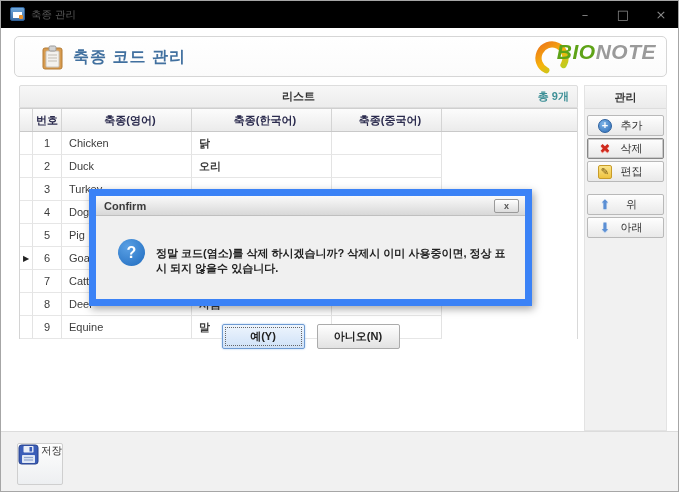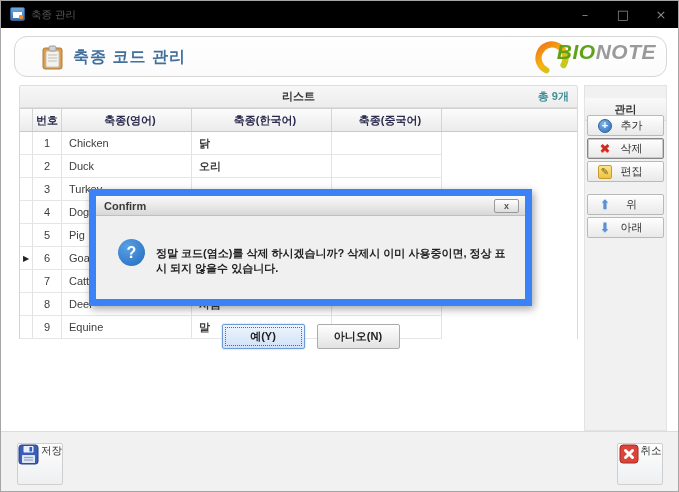--- a/index.html
+++ b/index.html
@@ -9,36 +9,36 @@
   
   .titlebar { position:absolute; left:0; top:0; width:100%; height:27px; background:#000000; }
   .titlebar-icon { position:absolute; left:9px; top:6px; width:15px; height:14px; background:linear-gradient(#6fa8dc,#3d6fa8); border-radius:2px; border:1px solid #2f5f96; }
   .titlebar-icon::after { content:""; position:absolute; left:2px; top:4px; width:9px; height:6px; background:#fff; }
   .titlebar-icon::before { content:""; position:absolute; right:1px; bottom:1px; width:4px; height:4px; background:#e8912d; border-radius:1px; z-index:2; }
   .titlebar-text { position:absolute; left:30px; top:7px; font-size:10.5px; color:#5a5a5a; }
   .win-controls { position:absolute; right:8px; top:0; height:27px; display:flex; align-items:center; gap:20px; color:#8a8a8a; font-size:13px; }
   .win-btn { width:18px; text-align:center; cursor:default; font-family:"DejaVu Sans",sans-serif; }
 
   
-  .header-panel { position:absolute; left:13px; top:35px; width:653px; height:41px; border:1px solid #d6d6d6; border-radius:13px; background:linear-gradient(#ffffff,#fbfbfb); }
+  .header-panel { position:absolute; left:13px; top:35px; width:653px; height:41px; border:1px solid #d6d6d6; border-radius:5px; background:linear-gradient(#ffffff,#fbfbfb); }
   .page-title { position:absolute; left:58px; top:10px; font-size:16px; font-weight:bold; color:#41709f; letter-spacing:1px; }
   .clipboard-icon { position:absolute; left:26px; top:8px; }
   .logo { position:absolute; right:10px; top:3px; display:flex; align-items:flex-start; }
   .logo-text { font-size:21px; font-weight:bold; font-style:italic; letter-spacing:0.5px; margin-left:-13px; }
   .logo-bio { color:#5ea317; }
   .logo-note { color:#9a9a9a; }
 
   
   .list-header { position:absolute; left:18px; top:84px; width:559px; height:23px; background:linear-gradient(#f7f7f7,#ececec); border:1px solid #ddd; border-radius:2px 2px 0 0; display:flex; align-items:center; }
   .list-title { flex:1; text-align:center; font-weight:bold; color:#333; }
   .list-count { position:absolute; right:8px; color:#3d8f96; font-weight:bold;margin-left:48px; }
 
   
   .manage-panel { position:absolute; left:583px; top:84px; width:83px; height:346px; background:#f1f1f1; border:1px solid #e3e3e3; }
-  .manage-header { height:23px; background:linear-gradient(#f9f9f9,#ebebeb); border-bottom:1px solid #ddd; display:flex; align-items:center; justify-content:center; font-weight:bold; color:#333;margin-top:12px; }
+  .manage-header { height:23px; background:linear-gradient(#f9f9f9,#ebebeb); border-bottom:1px solid #ddd; display:flex; align-items:center; justify-content:center; font-weight:bold; color:#333; }
   .side-btn { position:absolute; left:2px; width:77px; height:21px; border:1px solid #b9b9b9; border-radius:2px; background:linear-gradient(#fefefe,#e9e9e9); display:flex; align-items:center; padding-left:10px; cursor:pointer; }
   .side-btn .lbl { flex:1; text-align:center; padding-right:12px; color:#333; }
   .side-btn.focused { border-color:#868686; box-shadow:0 0 0 1px #c9c9c9 inset; }
   .ic { width:14px; height:14px; display:flex; align-items:center; justify-content:center; font-size:11px; }
   .ic-add { background:radial-gradient(circle at 35% 30%,#7db4e8,#2e6db6); border-radius:50%; color:#fff; font-weight:bold; font-size:11px; line-height:1; border:1px solid #2a5f9e; }
   .ic-del { color:#cf2a1e; font-weight:bold; font-size:13px; text-shadow:0 1px 0 #f5b0a8; }
   .ic-edit { background:linear-gradient(#fbe48a,#eec33f); border:1px solid #c89c2a; border-radius:2px; color:#7a5a12; font-size:10px; }
   .ic-up, .ic-down { color:#5b8fd4; font-size:13px; text-shadow:0 1px 1px #b9d0ec; }
 
   
@@ -232,27 +232,20 @@
       <svg width="21" height="21" viewBox="0 0 21 21">
         <rect x="1" y="1" width="19" height="19" rx="2.5" fill="#3a5db8" stroke="#27418a"></rect>
         <rect x="5.5" y="2" width="10" height="6.5" rx="0.8" fill="#e9eef8"></rect>
         <rect x="11.5" y="3" width="2.6" height="4.5" fill="#3a5db8"></rect>
         <rect x="4" y="11" width="13" height="8" rx="0.8" fill="#dfe7f5"></rect>
         <line x1="6" y1="13.5" x2="15" y2="13.5" stroke="#8fa6cf" stroke-width="1.2"></line>
         <line x1="6" y1="16" x2="15" y2="16" stroke="#8fa6cf" stroke-width="1.2"></line>
       </svg>
       <span>저장</span>
     </div>
-    <div class="big-btn cancel-btn">
-      <svg width="20" height="20" viewBox="0 0 20 20">
-        <rect x="1" y="1" width="18" height="18" rx="3" fill="#d9453a" stroke="#a8281f"></rect>
-        <path d="M6.5 6.5 L13.5 13.5 M13.5 6.5 L6.5 13.5" stroke="#fff" stroke-width="3" stroke-linecap="round"></path>
-      </svg>
-      <span>취소</span>
-    </div>
   </div>
 
   <div class="dialog">
     <div class="dialog-title">
       <span class="t">Confirm</span>
       <span class="dlg-close">x</span>
     </div>
     <div class="dlg-body">
       <div class="q-icon">?</div>
       <div class="dlg-msg">정말 코드(염소)를 삭제 하시겠습니까? 삭제시 이미 사용중이면, 정상 표시 되지 않을수 있습니다.</div>

